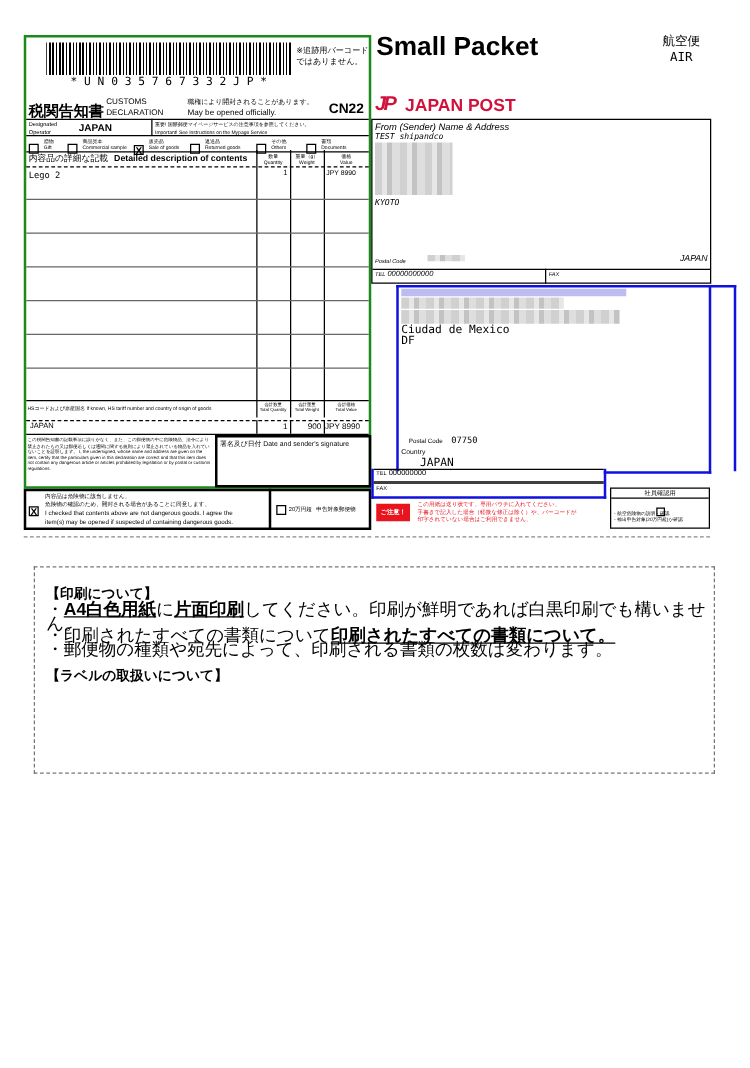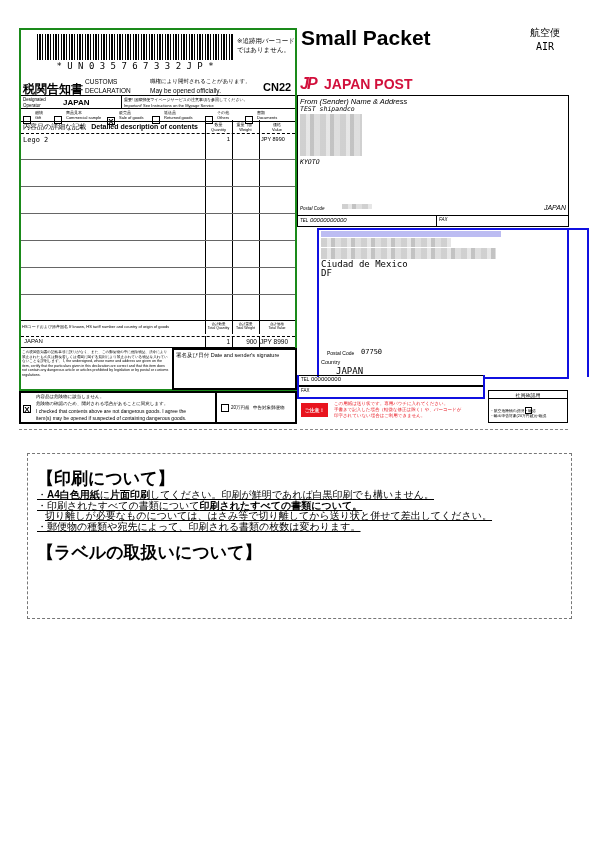--- a/index.html
+++ b/index.html
@@ -6,22 +6,22 @@
   body { width: 600px; height: 854px; background: #fff; position: relative; font-family: "Liberation Sans", "DejaVu Sans", sans-serif; color: #000; overflow: hidden; }
   .abs { position: absolute; }
   .green { border: 2px solid #1a8a1a; }
   .tiny { font-size: 4px; line-height: 5px; }
   .small { font-size: 5px; line-height: 6px; }
   .cb { display: inline-block; width: 8px; height: 8px; border: 1px solid #000; background: #fff; font-size: 8px; line-height: 7px; text-align: center; font-weight: bold; }
   .mono { font-family: "DejaVu Sans Mono", "Liberation Mono", monospace; }
   .barcode { background: repeating-linear-gradient(90deg, #000 0 1px, #fff 1px 2px, #000 2px 4px, #fff 4px 5px, #000 5px 6px, #fff 6px 8px); }
   .hr-dash { border-top: 1px dashed #888; }
   .blur { background: repeating-linear-gradient(90deg, #c8c8c8 0 6px, #e2e2e2 6px 10px, #b8b8b8 10px 14px, #d8d8d8 14px 20px); opacity: .85; }
-  .notice-title { font-size: 17px; font-weight: bold; margin-top: 9px; }
-  .notice-line { font-size: 10px; line-height: 10.5px; text-decoration: underline; }
+  .notice-title { font-size: 11px; font-weight: bold; margin-top: 9px; }
+  .notice-line { font-size: 14px; line-height: 10.5px; }
   .u { text-decoration: underline; font-weight: bold; }
 </style>
 </head>
 <body>
 
 <div class="abs green" style="left:19px; top:28px; width:278px; height:363px;">
 
   <div class="abs barcode" style="left:16px; top:4px; width:196px; height:26px;"></div>
   <div class="abs mono" style="left:14px; top:31px; width:200px; font-size:9px; text-align:center; letter-spacing:0px;">* U N 0 3 5 7 6 7 3 3 2 J P *</div>
   <div class="abs" style="left:216px; top:6px; width:58px; font-size:6.5px; line-height:9px;">※追跡用バーコードではありません。</div>
@@ -217,17 +217,16 @@
 </div>
 
 <div class="abs hr-dash" style="left:19px; top:429px; width:278px;"></div>
 <div class="abs hr-dash" style="left:300px; top:429px; width:268px;"></div>
 
 <div class="abs" style="left:27px; top:453px; width:545px; height:166px; border:1px dashed #777; padding:0 0 0 9px;">
   <div class="notice-title" style="margin-top:13px;">【印刷について】</div>
   <div class="notice-line">・<span class="u">A4白色用紙</span><span>に</span><span class="u">片面印刷</span><span>してください。印刷が鮮明であれば白黒印刷でも構いません。</span></div>
 
   <div class="notice-line">・<span>印刷されたすべての書類について</span><span class="u">印刷されたすべての書類について。</span></div>
-  <div class="notice-line" style="padding-left:8px;">切り離しが必要なものについては、はさみ等で切り離してから送り状と併せて差出してください。</div>
   <div class="notice-line">・<span>郵便物の種類や宛先によって、印刷される書類の枚数は変わります。</span></div>
 
   <div class="notice-title">【ラベルの取扱いについて】</div>
 </div>
 
 </body></html>

